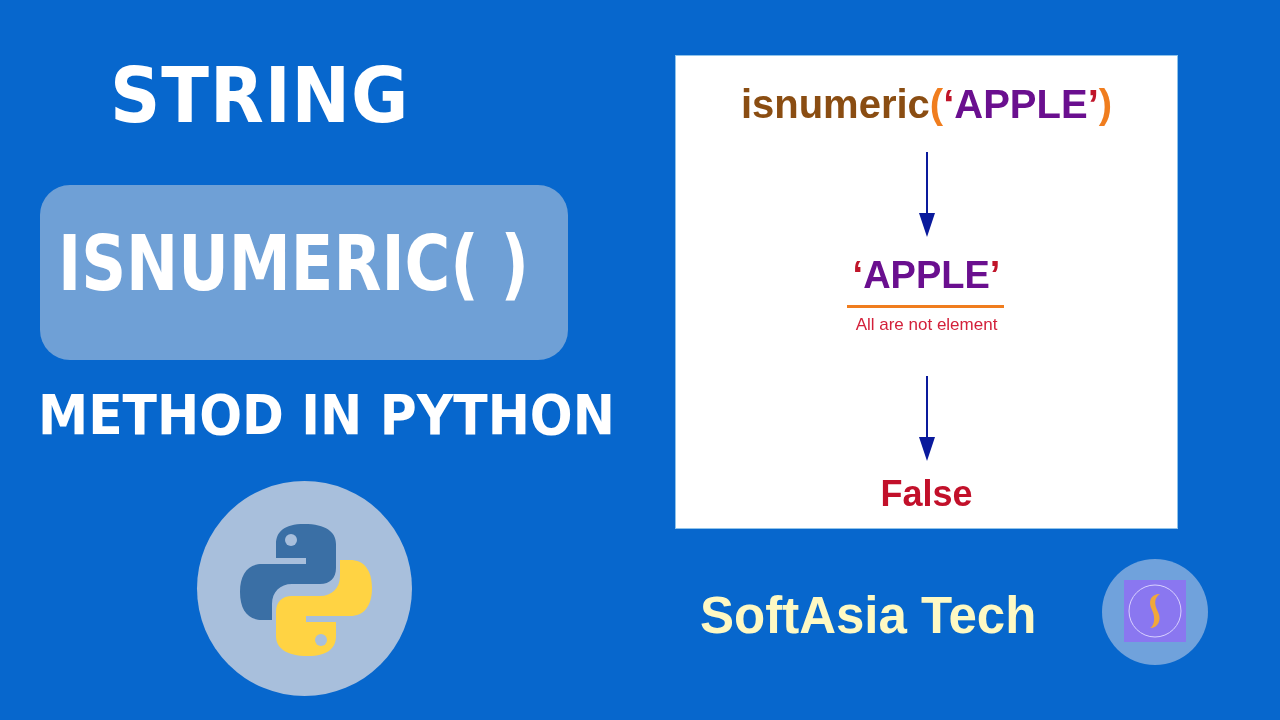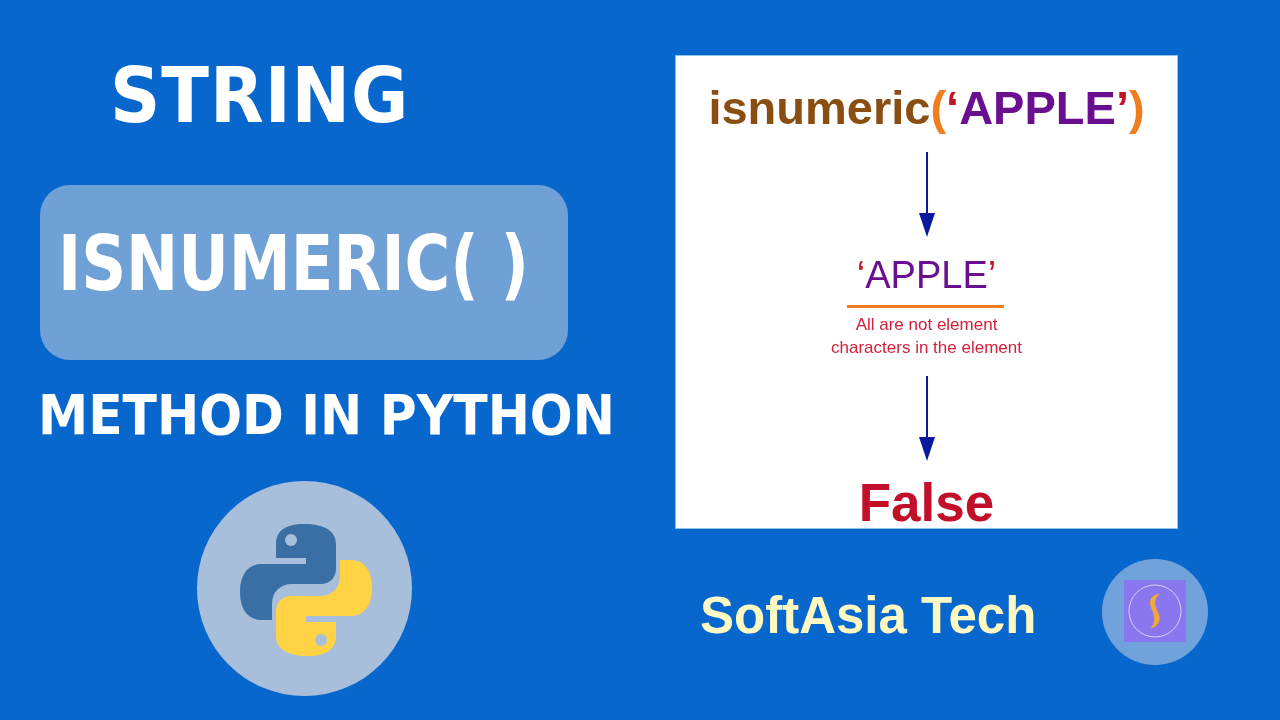--- a/index.html
+++ b/index.html
@@ -71,21 +71,21 @@
       background: #ffffff;
       border: 1px solid #8fc3ea;
     }
     .call-line {
       position: absolute;
       left: 0; width: 100%;
       top: 28px;
       text-align: center;
       font-family: "Liberation Sans", sans-serif;
       font-weight: bold;
-      font-size: 47px;
+      font-size: 40px;
       line-height: 1;
       white-space: nowrap;
     }
     .call-fn { color: #8a4d12; }
     .call-paren { color: #f07d1e; }
     .call-quote { color: #c0152a; }
     .call-arg { color: #6a0f8f; }
     .arrow {
       position: absolute;
       width: 16px;
@@ -107,21 +107,21 @@
     .arrow-1 { left: 243px; top: 96px; height: 85px; }
     .arrow-1 .shaft { height: 70px; }
     .arrow-2 { left: 243px; top: 320px; height: 85px; }
     .arrow-2 .shaft { height: 70px; }
     .value-line {
       position: absolute;
       left: 0; width: 100%;
       top: 200px;
       text-align: center;
       font-family: "Liberation Sans", sans-serif;
-      font-weight: normal;
+      font-weight: bold;
       font-size: 38px;
       line-height: 1;
     }
     .value-quote { color: #c0152a; }
     .value-arg { color: #6a0f8f; }
     .underline {
       position: absolute;
       left: 171px; top: 249px;
       width: 157px; height: 3px;
       background: #f07d1e;
@@ -137,21 +137,21 @@
       line-height: 23px;
     }
     .result {
       position: absolute;
       left: 0; width: 100%;
       top: 420px;
       text-align: center;
       color: #c2102a;
       font-family: "Liberation Sans", sans-serif;
       font-weight: bold;
-      font-size: 53px;
+      font-size: 36px;
       line-height: 1;
     }
     .brand-name {
       position: absolute;
       left: 700px; top: 590px;
       color: #fef9c3;
       font-family: "Liberation Sans", sans-serif;
       font-weight: bold;
       font-size: 51px;
       line-height: 1;
@@ -203,21 +203,20 @@
       <div class="head"></div>
     </div>
 
     <div class="value-line">
       <span class="value-quote">‘</span><span class="value-arg">APPLE</span><span class="value-quote">’</span>
     </div>
     <div class="underline"></div>
 
     <div class="note">
       <div>All are not element</div>
-      <div>characters in the element</div>
     </div>
 
     <div class="arrow arrow-2">
       <div class="shaft"></div>
       <div class="head"></div>
     </div>
 
     <div class="result">False</div>
   </div>
 

